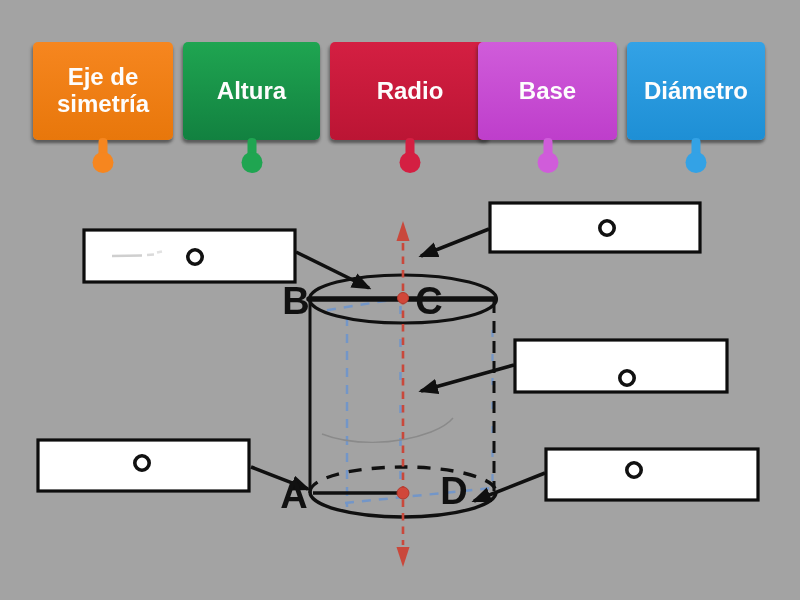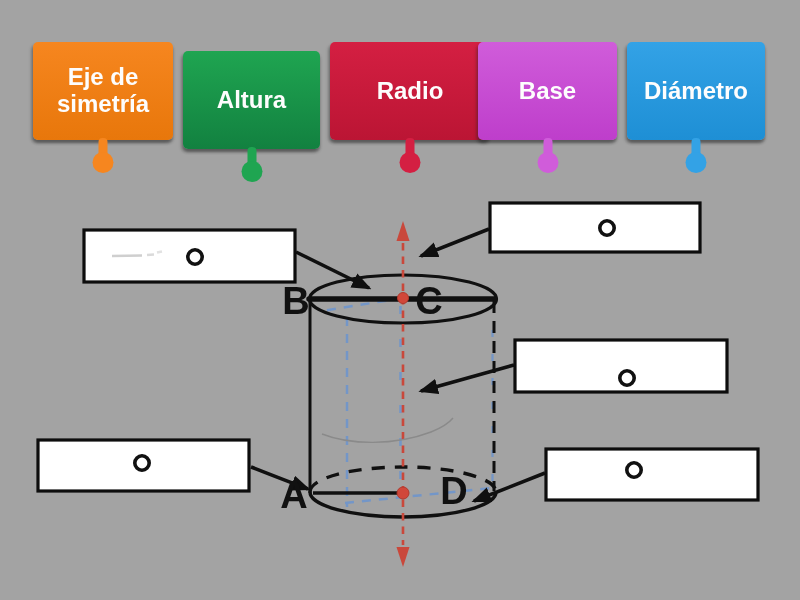--- a/index.html
+++ b/index.html
@@ -24,21 +24,21 @@
 </head>
 <body>
 
 <div id="stage">
 
   <div class="tag" style="left: 33px; top: 42px; width: 140px; --c: #F6861F; --cd: #E8770B;">
     <div class="tag-box">Eje de simetría</div>
     <div class="tag-stem"></div>
     <div class="tag-dot"></div>
   </div>
-  <div class="tag" style="left: 183px; top: 42px; width: 137px; margin-top: 9px; --c: #1FA551; --cd: #128140;">
+  <div class="tag" style="left: 183px; top: 42px; width: 137px; --c: #1FA551; --cd: #128140;">
     <div class="tag-box">Altura</div>
     <div class="tag-stem"></div>
     <div class="tag-dot"></div>
   </div>
   <div class="tag" style="left: 330px; top: 42px; width: 160px; --c: #D41F42; --cd: #BB1534;">
     <div class="tag-box">Radio</div>
     <div class="tag-stem"></div>
     <div class="tag-dot"></div>
   </div>
   <div class="tag" style="left: 627px; top: 42px; width: 138px; --c: #33A2E6; --cd: #1E8FD5;">

